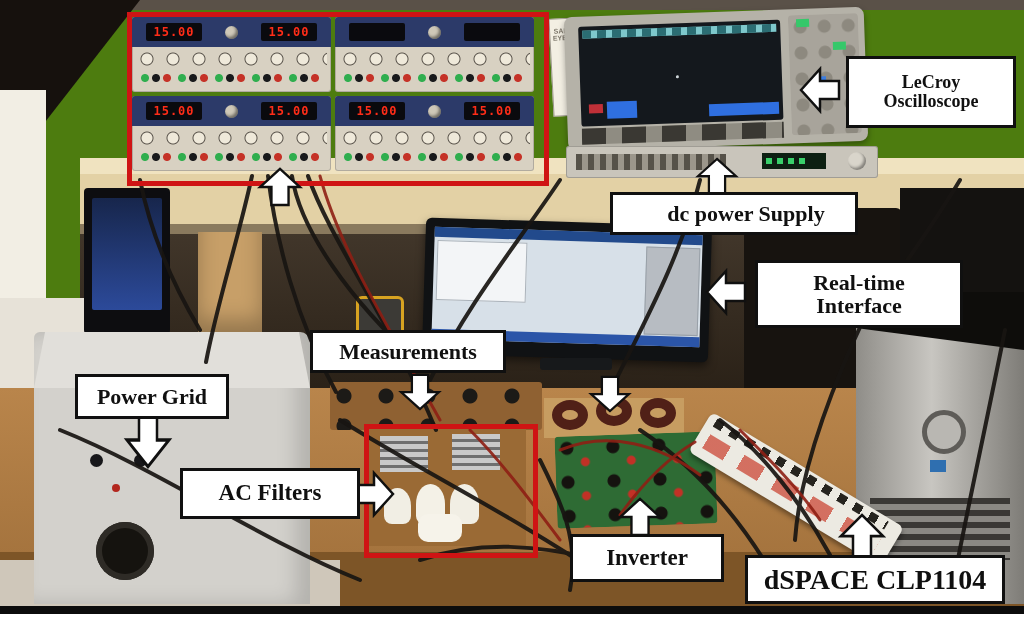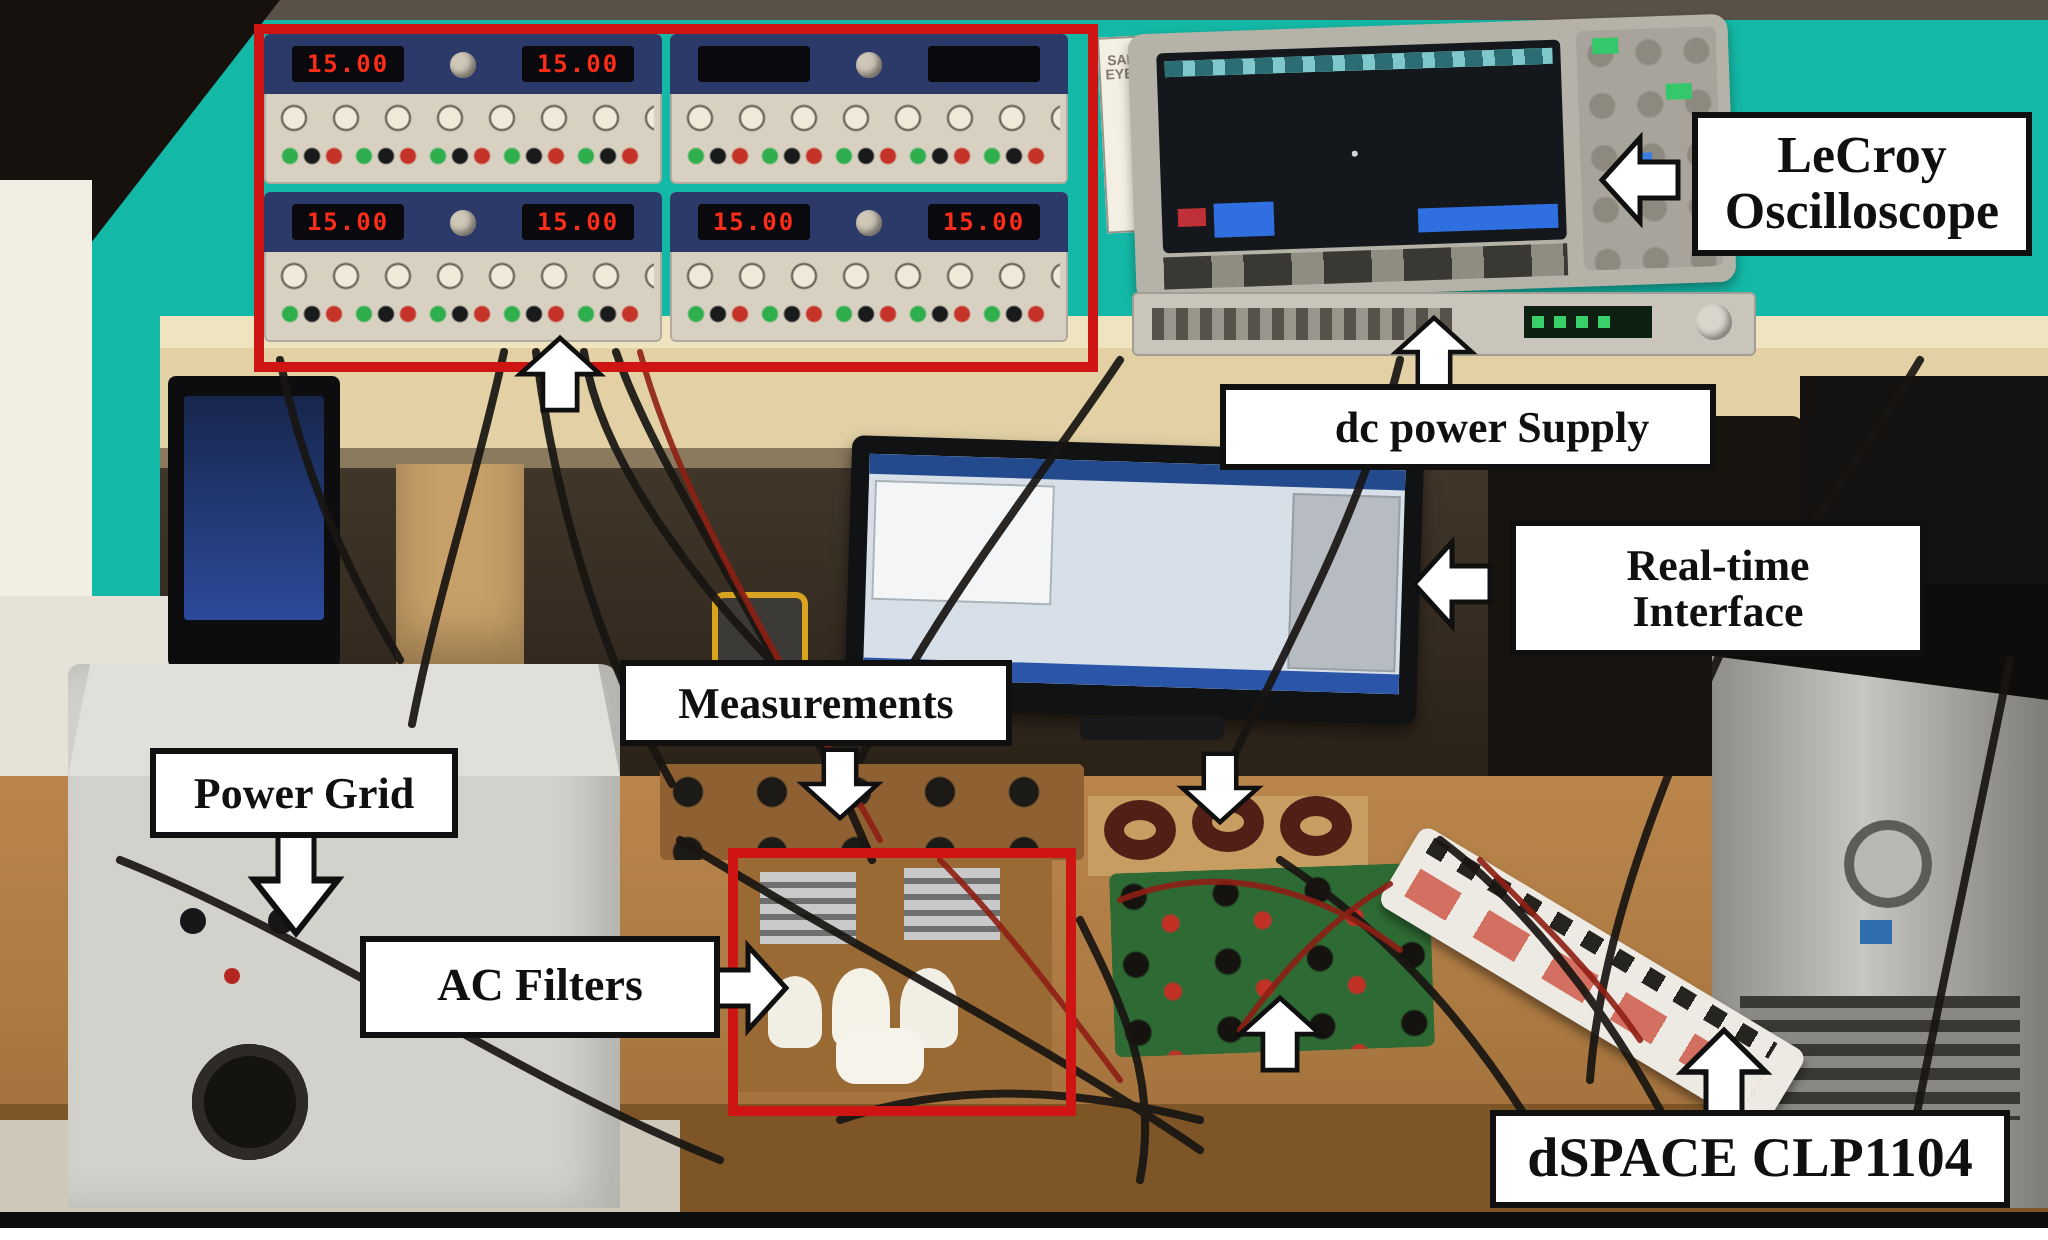--- a/index.html
+++ b/index.html
@@ -1,16 +1,16 @@
 <!DOCTYPE html>
 <html><head>
 <meta charset="utf-8">
 <style>
   html,body{margin:0;padding:0;background:#fff;}
-  #scene{position:relative;width:1024px;height:620px;background:#14b8a6;overflow:hidden;
+  #scene{position:relative;width:1024px;height:620px;background:#4d7c0f;overflow:hidden;
          font-family:"Liberation Sans",sans-serif;}
   .a{position:absolute;}
   
   .lab{position:absolute;background:#fff;border:3px solid #101010;color:#101010;
        font-family:"Liberation Serif",serif;font-weight:700;display:flex;flex-direction:column;
        align-items:center;justify-content:center;text-align:center;line-height:1.06;z-index:60;}
   .arrow{position:absolute;z-index:55;overflow:visible;}
   .arrow polygon{fill:#fff;stroke:#101010;stroke-width:2.5;}
   
   .hl{position:absolute;border:5px solid #cf1414;z-index:30;}
@@ -273,37 +273,40 @@
   <svg class="arrow" style="left:350px;top:474px;transform:rotate(90deg);" width="48" height="40" viewBox="0 0 44 40">
     <polygon points="22,1 43,20 31,20 31,39 13,39 13,20 1,20"></polygon>
     </svg>
   <svg class="arrow" style="left:618px;top:498px;" width="44" height="38" viewBox="0 0 44 40">
     <polygon points="22,1 43,20 31,20 31,39 13,39 13,20 1,20"></polygon>
     </svg>
   <svg class="arrow" style="left:840px;top:514px;" width="44" height="44" viewBox="0 0 44 40" preserveAspectRatio="none">
     <polygon points="22,1 43,20 31,20 31,39 13,39 13,20 1,20"></polygon>
     </svg>
 
-  <div class="lab" style="left:846px;top:56px;width:164px;height:66px;font-size:26px;">
+  <div class="lab" style="left:846px;top:56px;width:164px;height:66px;font-size:18px;">
     <span>LeCroy</span>
     <span>Oscilloscope</span>
   </div>
   <div class="lab" style="left:610px;top:192px;width:218px;height:37px;font-size:22px;padding-left:24px;">
     <span>dc power Supply</span>
   </div>
   <div class="lab" style="left:755px;top:260px;width:202px;height:62px;font-size:22px;">
     <span>Real-time</span>
     <span>Interface</span>
   </div>
   <div class="lab" style="left:310px;top:330px;width:190px;height:37px;font-size:22px;">
     <span>Measurements</span>
   </div>
   <div class="lab" style="left:75px;top:374px;width:148px;height:39px;font-size:22px;">
     <span>Power Grid</span>
   </div>
   <div class="lab" style="left:180px;top:468px;width:174px;height:45px;font-size:23px;">
     <span>AC Filters</span>
   </div>
+  <div class="lab" style="left:570px;top:534px;width:148px;height:42px;font-size:23px;">
+    <span>Inverter</span>
+  </div>
   <div class="lab" style="left:745px;top:555px;width:254px;height:43px;font-size:28px;justify-content:center;">
     <span>dSPACE CLP1104</span>
   </div>
 
 </div>
 
 </body></html>

